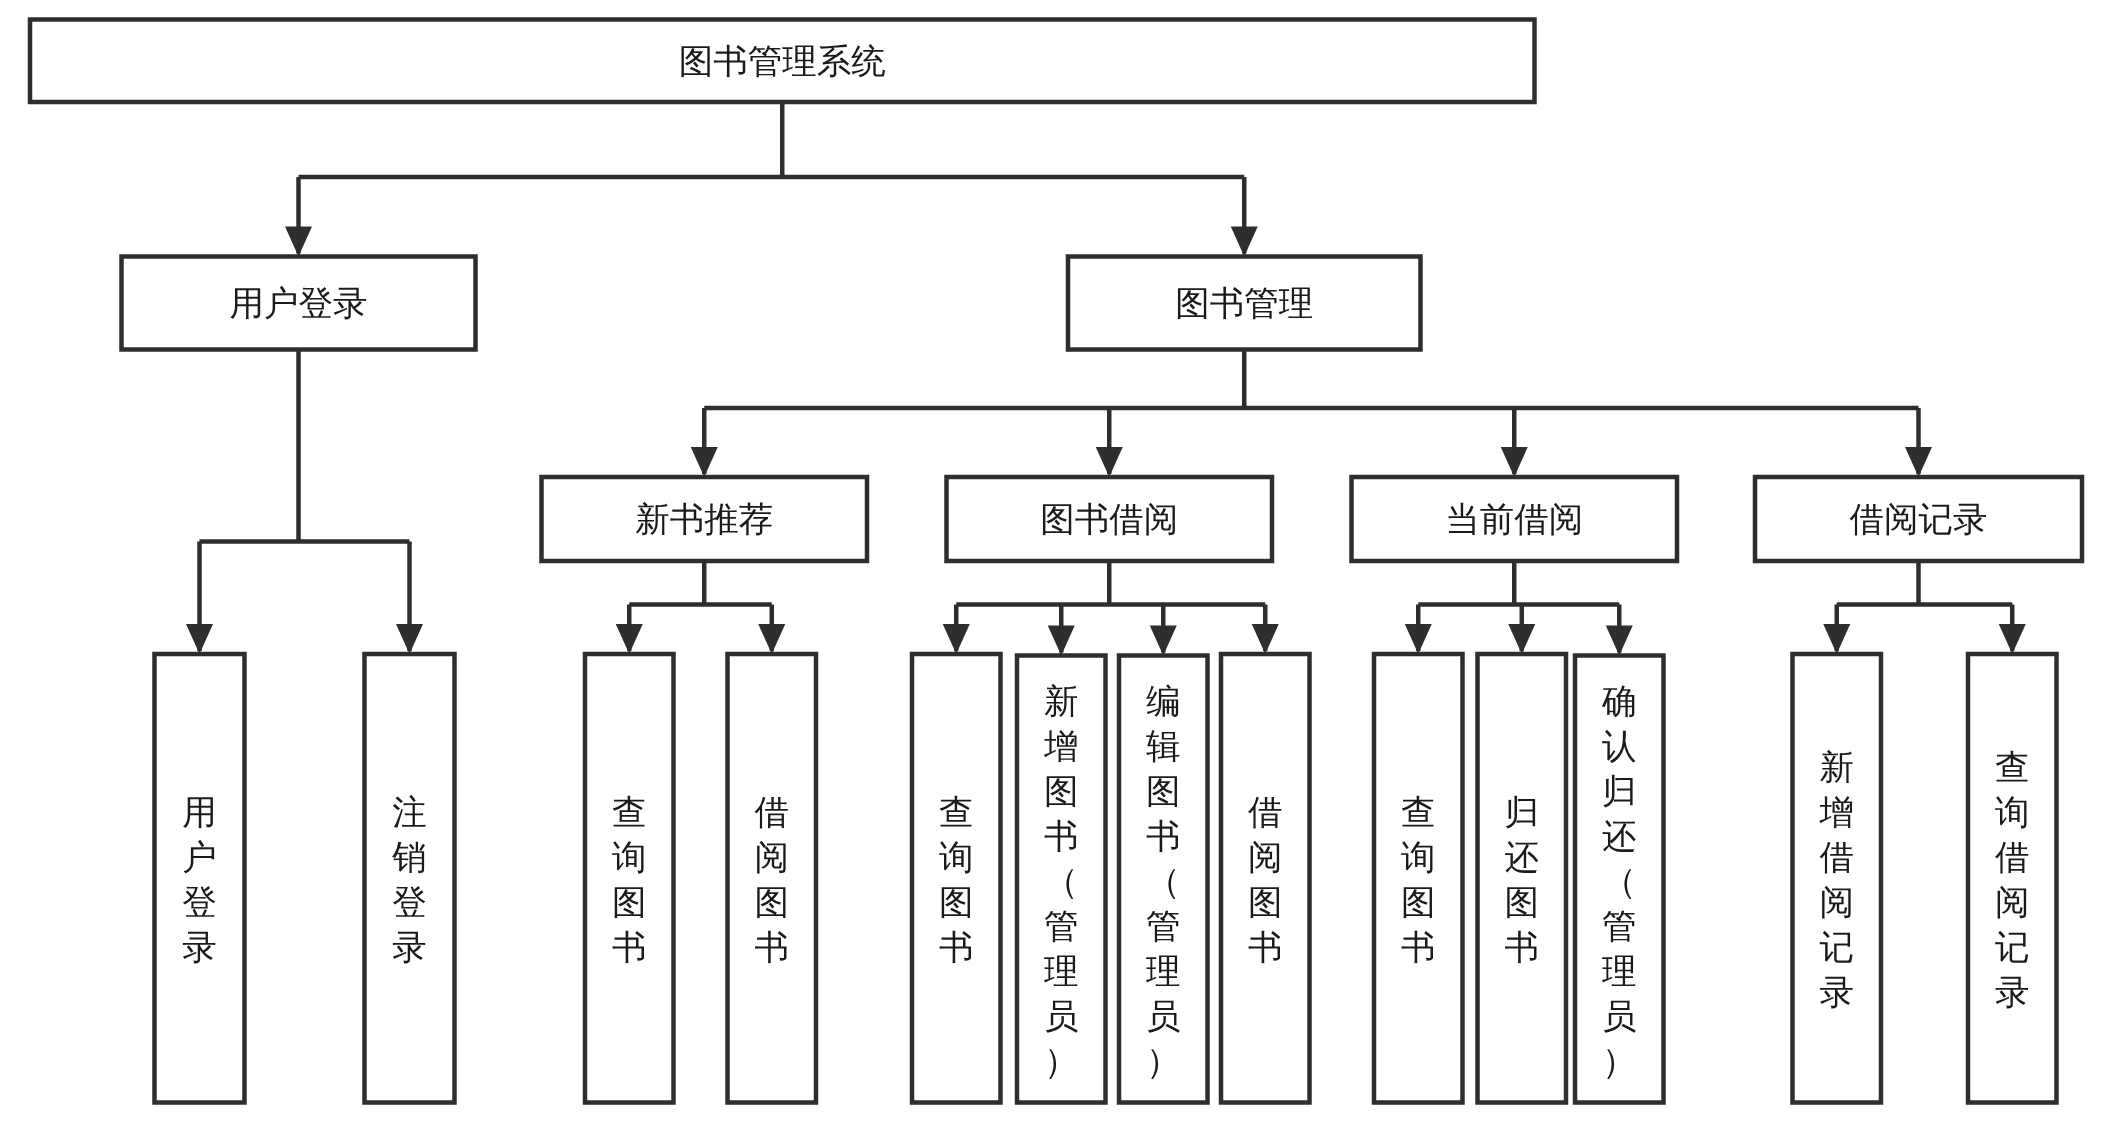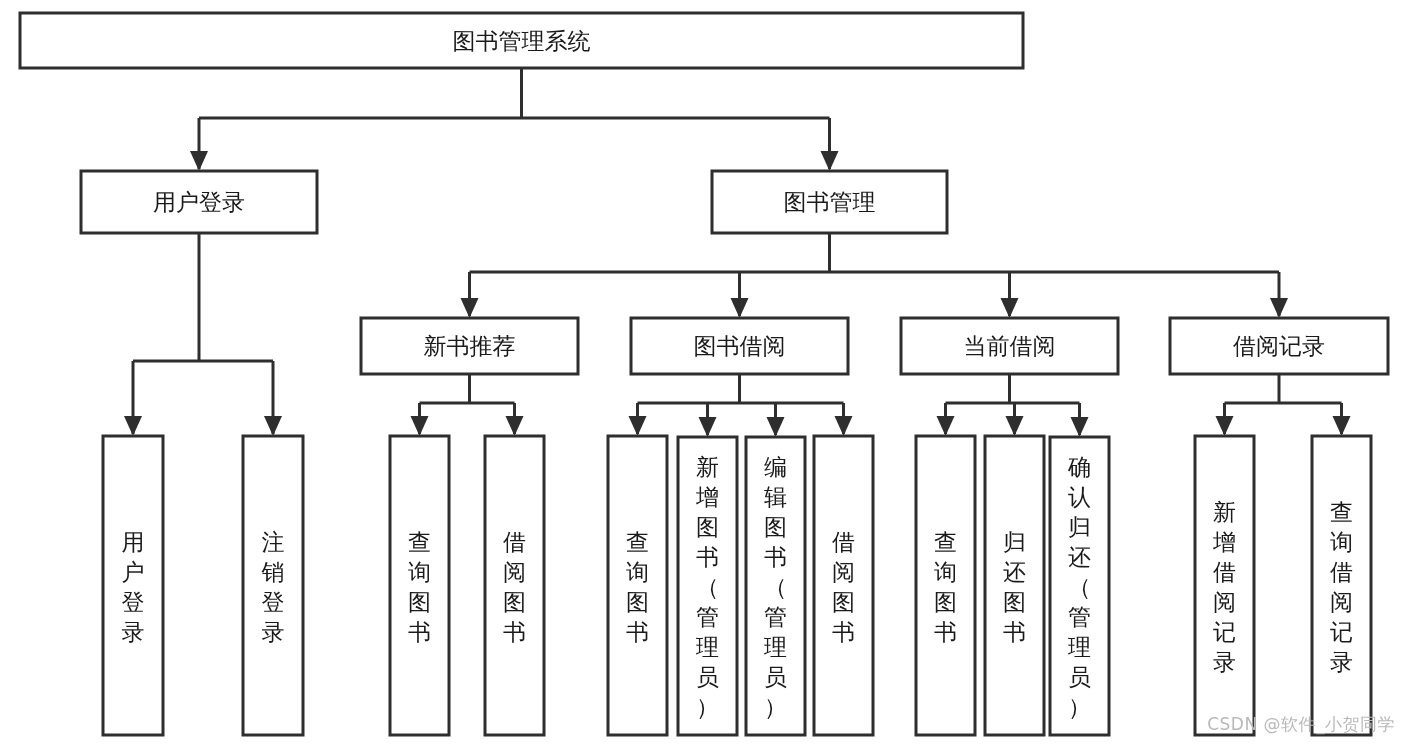--- a/index.html
+++ b/index.html
@@ -182,14 +182,13 @@
         <g>
           <rect x="1195" y="436" width="59" height="299" class="node-rect"></rect>
           <text x="1224.5" y="519.5" class="node-label label-v"><tspan x="1224.5" dy="0">新</tspan><tspan x="1224.5" dy="30">增</tspan><tspan x="1224.5" dy="30">借</tspan><tspan x="1224.5" dy="30">阅</tspan><tspan x="1224.5" dy="30">记</tspan><tspan x="1224.5" dy="30">录</tspan></text>
         </g>
         <g>
           <rect x="1312" y="436" width="59" height="299" class="node-rect"></rect>
           <text x="1341.5" y="519.5" class="node-label label-v"><tspan x="1341.5" dy="0">查</tspan><tspan x="1341.5" dy="30">询</tspan><tspan x="1341.5" dy="30">借</tspan><tspan x="1341.5" dy="30">阅</tspan><tspan x="1341.5" dy="30">记</tspan><tspan x="1341.5" dy="30">录</tspan></text>
         </g>
       </g>
   </svg>
-  <div class="watermark">CSDN @软件_小贺同学</div>
 </div>
 
 </body></html>

